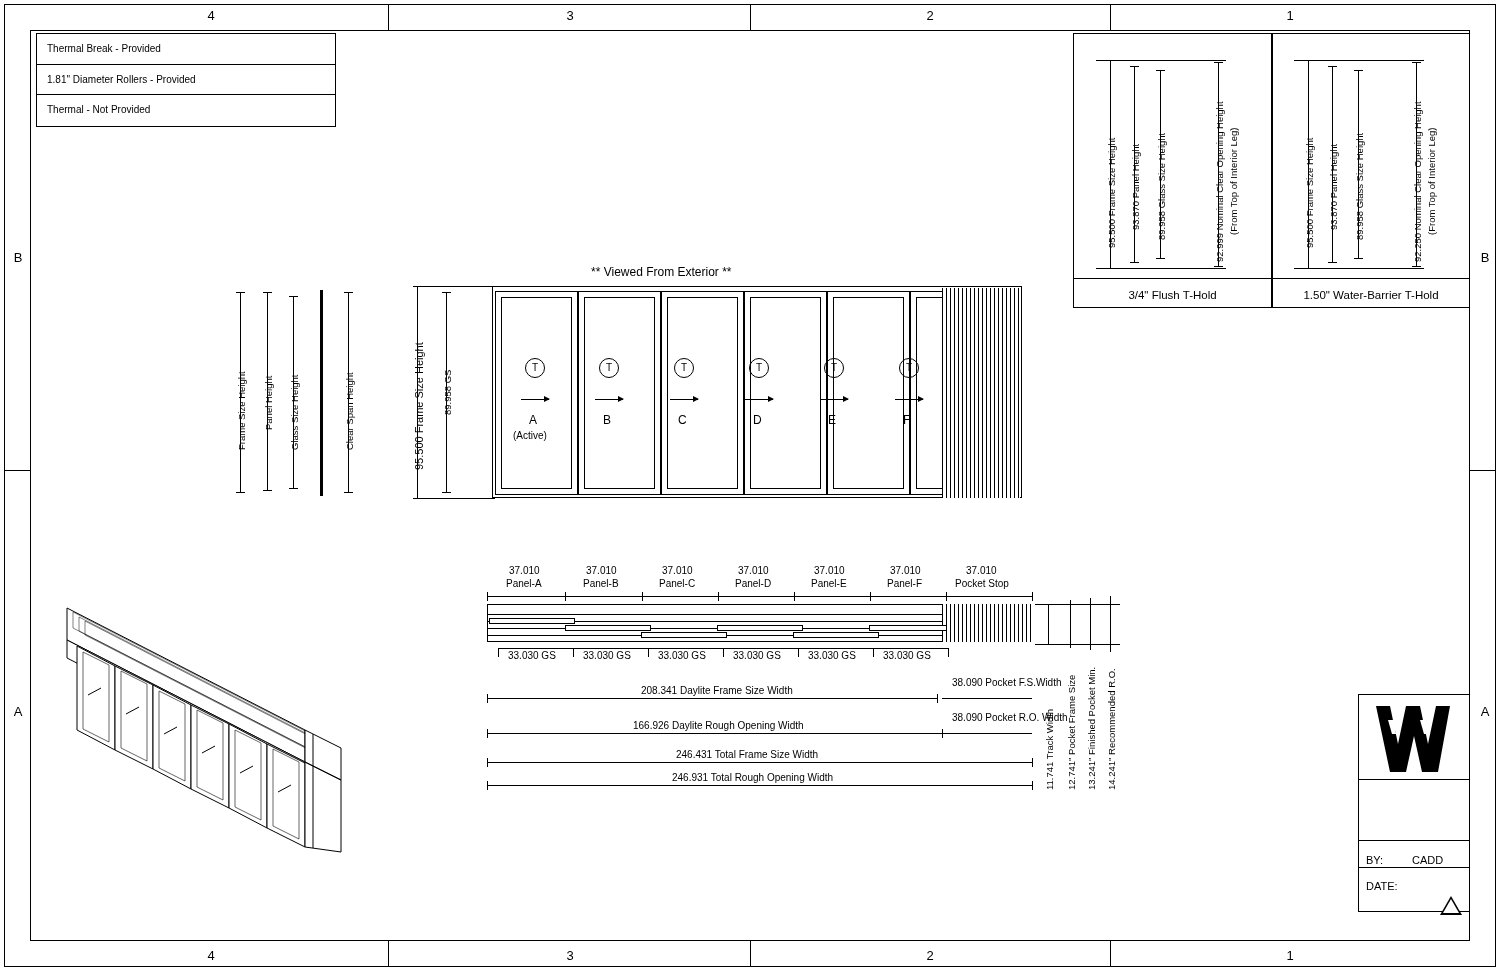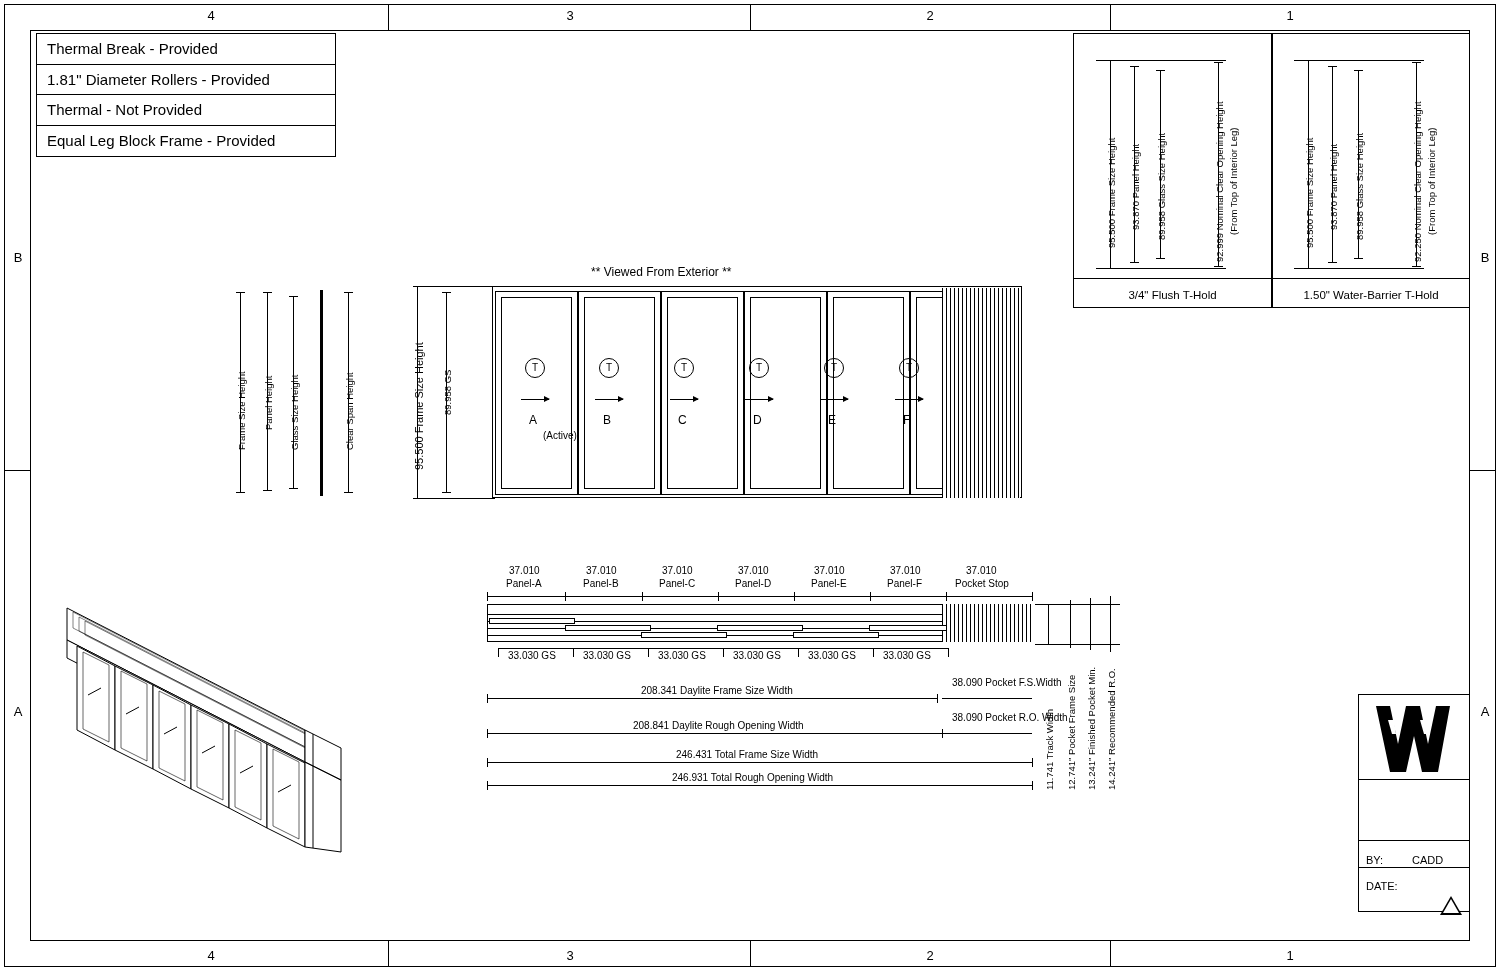--- a/index.html
+++ b/index.html
@@ -10,21 +10,21 @@
   .outer-border{position:absolute;left:4px;top:4px;width:1492px;height:963px;border:1px solid #000;box-sizing:border-box;}
   .inner-border{position:absolute;left:30px;top:30px;width:1440px;height:911px;border:1px solid #000;box-sizing:border-box;}
   .zone-label{position:absolute;font-size:13px;text-align:center;width:40px;}
   .zone-label.row{width:16px;}
 
   .vline{position:absolute;border-left:1px solid #000;}
   .hline{position:absolute;border-top:1px solid #000;}
 
   
   .features{position:absolute;left:36px;top:33px;width:300px;border:1px solid #000;box-sizing:border-box;}
-  .features .row{height:30.6px;line-height:30.6px;border-bottom:1px solid #000;padding-left:10px;font-size:15px;box-sizing:border-box;}
+  .features .row{height:30.6px;line-height:30.6px;border-bottom:1px solid #000;padding-left:10px;font-size:10px;box-sizing:border-box;}
   .features .row:last-child{border-bottom:none;}
   .t10{position:absolute;font-size:10px;white-space:nowrap;}
   .t12{position:absolute;font-size:12px;white-space:nowrap;}
   .vt{position:absolute;font-size:9.5px;white-space:nowrap;transform-origin:0 0;transform:rotate(-90deg);}
   .vt11{position:absolute;font-size:11px;white-space:nowrap;transform-origin:0 0;transform:rotate(-90deg);}
 
   
   .elev{position:absolute;left:492px;top:286px;width:530px;height:212px;border:1px solid #000;box-sizing:border-box;background:#fff;}
   .panel{position:absolute;top:4px;height:204px;border:1px solid #000;box-sizing:border-box;background:#fff;}
   .panel .inner{position:absolute;left:5px;top:5px;right:5px;bottom:5px;border:1px solid #000;}
@@ -92,21 +92,20 @@
 
   <div class="zone-label row" style="left:10px;top:250px;">B</div>
   <div class="zone-label row" style="left:10px;top:704px;">A</div>
   <div class="zone-label row" style="left:1477px;top:250px;">B</div>
   <div class="zone-label row" style="left:1477px;top:704px;">A</div>
 
   <div class="features">
     <div class="row">Thermal Break - Provided</div>
     <div class="row">1.81" Diameter Rollers - Provided</div>
     <div class="row">Thermal - Not Provided</div>
-    <div class="row">Equal Leg Block Frame - Provided</div>
   </div>
 
   <div>
     <div class="dimv" style="left:240px;top:292px;height:200px;"></div>
     <div class="tickh" style="left:236px;top:292px;"></div>
     <div class="tickh" style="left:236px;top:492px;"></div>
     <div class="dimv" style="left:267px;top:292px;height:198px;"></div>
     <div class="tickh" style="left:263px;top:292px;"></div>
     <div class="tickh" style="left:263px;top:490px;"></div>
     <div class="dimv" style="left:293px;top:296px;height:192px;"></div>
@@ -158,21 +157,21 @@
     <div class="panel" style="left:417px;width:83px;">
         <div class="inner"></div>
       </div>
     <div class="pocket"></div>
   </div>
 
   <div>
     <div class="tcirc" style="left:525px;top:358px;">T</div>
     <div class="arrow" style="left:521px;top:399px;width:28px;"></div>
     <div class="t12" style="left:529px;top:413px;">A</div>
-    <div class="t10" style="left:543px;top:430px;">(Active)</div>
+    <div class="t10" style="left:513px;top:430px;">(Active)</div>
 
     <div class="tcirc" style="left:599px;top:358px;">T</div>
     <div class="arrow" style="left:595px;top:399px;width:28px;"></div>
     <div class="t12" style="left:603px;top:413px;">B</div>
 
     <div class="tcirc" style="left:674px;top:358px;">T</div>
     <div class="arrow" style="left:670px;top:399px;width:28px;"></div>
     <div class="t12" style="left:678px;top:413px;">C</div>
 
     <div class="tcirc" style="left:749px;top:358px;">T</div>
@@ -299,21 +298,21 @@
     <div class="t10" style="left:883px;top:650px;">33.030 GS</div>
 
     <div class="dimh" style="left:487px;top:698px;width:450px;"></div>
     <div class="tickv" style="left:487px;top:694px;"></div>
     <div class="tickv" style="left:937px;top:694px;"></div>
     <div class="t10" style="left:641px;top:685px;">208.341 Daylite Frame Size Width</div>
 
     <div class="dimh" style="left:487px;top:733px;width:455px;"></div>
     <div class="tickv" style="left:487px;top:729px;"></div>
     <div class="tickv" style="left:942px;top:729px;"></div>
-    <div class="t10" style="left:633px;top:720px;">208.841 Daylite Rough Opening Width</div>
+    <div class="t10" style="left:633px;top:720px;">166.926 Daylite Rough Opening Width</div>
 
     <div class="dimh" style="left:487px;top:762px;width:545px;"></div>
     <div class="tickv" style="left:487px;top:758px;"></div>
     <div class="tickv" style="left:1032px;top:758px;"></div>
     <div class="t10" style="left:676px;top:749px;">246.431 Total Frame Size Width</div>
 
     <div class="dimh" style="left:487px;top:785px;width:545px;"></div>
     <div class="tickv" style="left:487px;top:781px;"></div>
     <div class="tickv" style="left:1032px;top:781px;"></div>
     <div class="t10" style="left:672px;top:772px;">246.931 Total Rough Opening Width</div>

